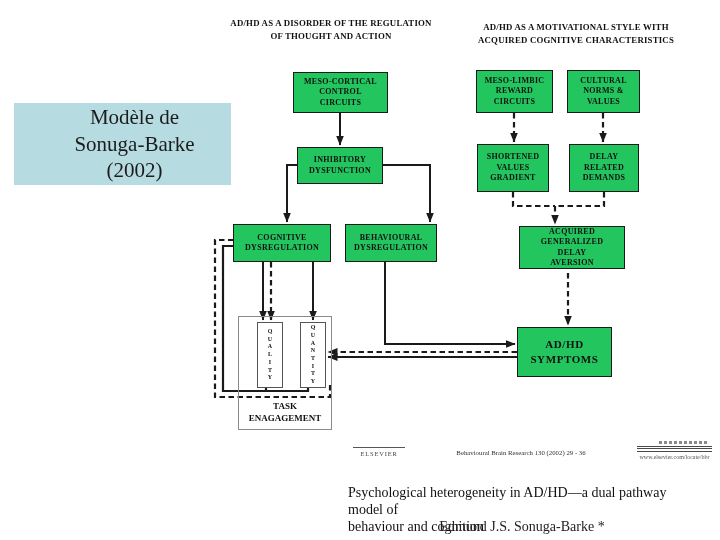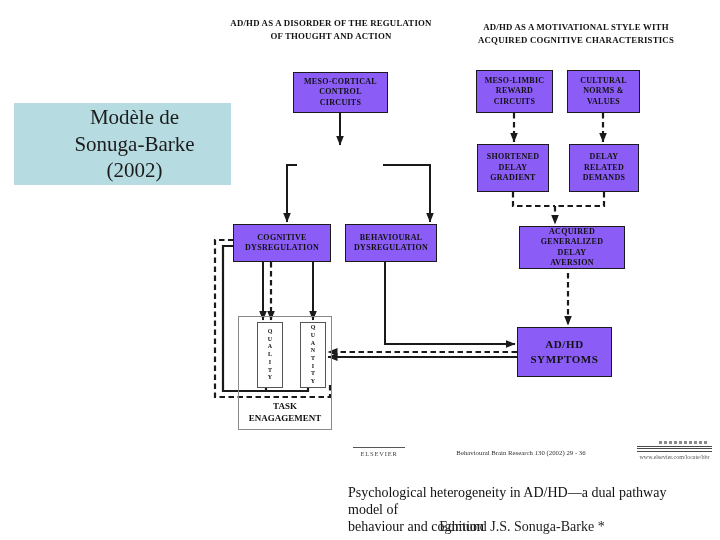--- a/index.html
+++ b/index.html
@@ -14,21 +14,21 @@
              display:flex;align-items:center;justify-content:center;text-align:center;
              font-size:21px;line-height:1.28;color:#1c1c1c;padding-left:24px;}
 
   
   .col-header{font-weight:bold;font-size:8.8px;line-height:1.45;text-align:center;
               letter-spacing:.2px;color:#111;}
   .hdr-left{left:221px;top:17px;width:220px;}
   .hdr-right{left:459px;top:21px;width:234px;}
 
   
-  .dbox{background:#8b5cf6;border:1.4px solid #1a1a1a;display:flex;align-items:center;
+  .dbox{background:#22c55e;border:1.4px solid #1a1a1a;display:flex;align-items:center;
         justify-content:center;text-align:center;font-weight:bold;font-size:8px;
         line-height:1.3;letter-spacing:.3px;box-sizing:border-box;color:#111;}
   .b-mesocortical{left:293px;top:72px;width:95px;height:41px;}
   .b-mesolimbic{left:476px;top:70px;width:77px;height:43px;}
   .b-cultural{left:567px;top:70px;width:73px;height:43px;}
   .b-inhibitory{left:297px;top:147px;width:86px;height:37px;}
   .b-shortened{left:477px;top:144px;width:72px;height:48px;}
   .b-delayrel{left:569px;top:144px;width:70px;height:48px;}
   .b-cognitive{left:233px;top:224px;width:98px;height:38px;}
   .b-behavioural{left:345px;top:224px;width:92px;height:38px;}
@@ -109,22 +109,24 @@
 
   <div class="abs dbox b-mesocortical prelines">MESO-CORTICAL
 CONTROL
 CIRCUITS</div>
   <div class="abs dbox b-mesolimbic prelines">MESO-LIMBIC
 REWARD
 CIRCUITS</div>
   <div class="abs dbox b-cultural prelines">CULTURAL
 NORMS &amp;
 VALUES</div>
+  <div class="abs dbox b-inhibitory prelines">INHIBITORY
+DYSFUNCTION</div>
   <div class="abs dbox b-shortened prelines">SHORTENED
-DELAY
+VALUES
 GRADIENT</div>
   <div class="abs dbox b-delayrel prelines">DELAY
 RELATED
 DEMANDS</div>
   <div class="abs dbox b-cognitive prelines">COGNITIVE
 DYSREGULATION</div>
   <div class="abs dbox b-behavioural prelines">BEHAVIOURAL
 DYSREGULATION</div>
   <div class="abs dbox b-acquired prelines">ACQUIRED
 GENERALIZED

